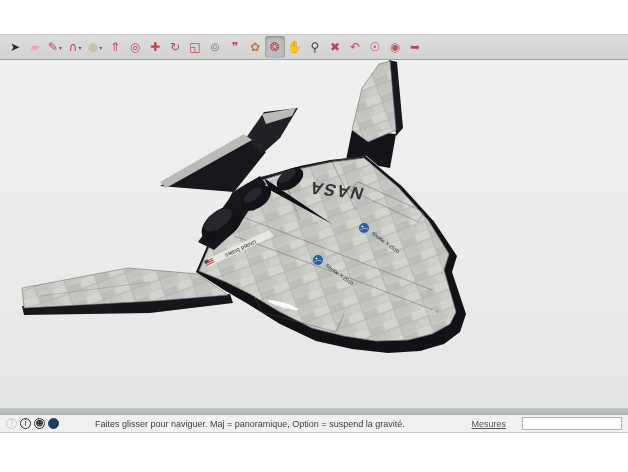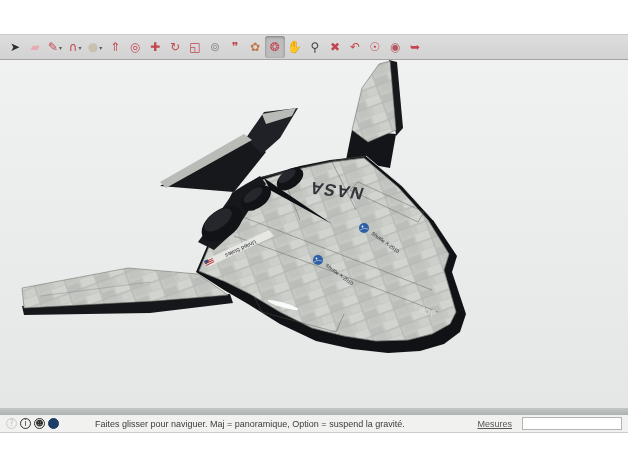--- a/index.html
+++ b/index.html
@@ -26,21 +26,21 @@
   .strip{height:7px;background:linear-gradient(#c3c7c6,#adb1b0);}
   .statusbar{height:18px;background:#f1f1f0;border-bottom:1px solid #cccccc;
              display:flex;align-items:center;padding:0 6px;font-size:9px;
              color:#3c3c3c;box-sizing:border-box;}
   .sicon{width:11px;height:11px;border-radius:50%;display:inline-flex;
          align-items:center;justify-content:center;font-size:8px;line-height:1;
          box-sizing:border-box;margin-right:3px;flex:0 0 auto;
          font-family:"DejaVu Sans",sans-serif;}
   .hint{margin-left:4px;white-space:nowrap;padding-left:29px;}
   .spacer{flex:1;}
-  .measure-label{color:#555;margin-right:10px;font-size:9px;text-decoration:underline;}
+  .measure-label{color:#555;margin-right:16px;font-size:9px;text-decoration:underline;}
   .measure-input{width:100px;height:13px;border:1px solid #b4b4b4;background:#fff;
                  font-size:9px;padding:0 2px;box-sizing:border-box;}
 </style>
 </head>
 <body>
 
 <div class="window">
 
   <div class="toolbar">
     <div style="display:flex;align-items:center;">

